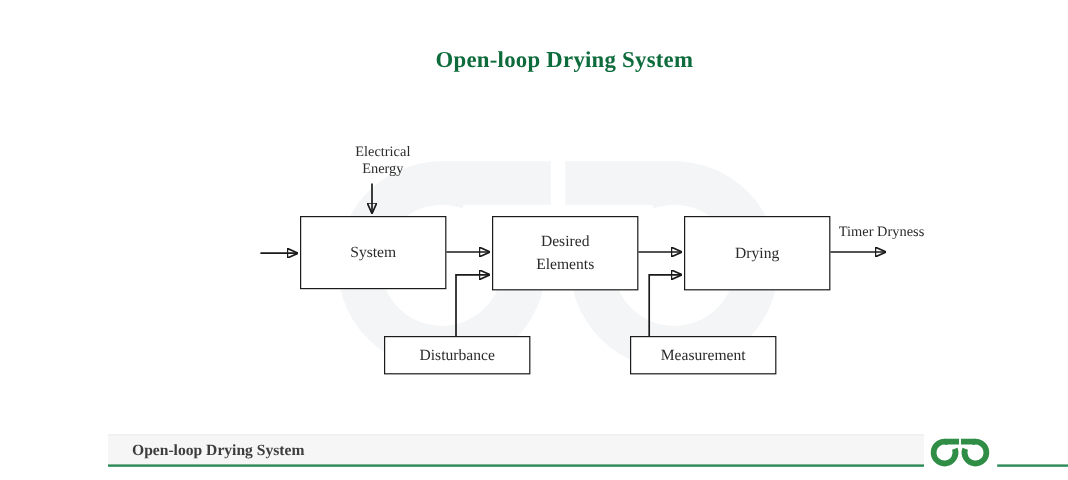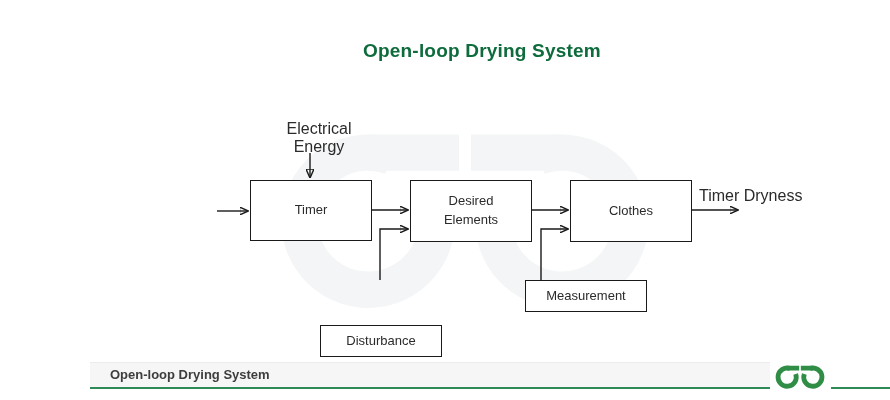--- a/index.html
+++ b/index.html
@@ -1,40 +1,40 @@
 <!DOCTYPE html>
 <html style="--title-green: #0e6b3c; --brand-green: #2f8d46; --line-green: #2e8b57; --watermark-gray: #f3f5f6; --ink: #1a1a1a;"><head>
 <meta charset="utf-8">
 <style>
   html,body{margin:0;padding:0;background:#fff;}
   .stage{
     position:relative;width:890px;height:400px;background:#ffffff;overflow:hidden;
-    font-family:Liberation Sans, sans-serif;color:#2b2b2b;
+    font-family:Liberation Serif, serif;color:#2b2b2b;
   }
   .page-title{
     position:absolute;left:363px;top:40px;margin:0;
     font-size:19px;font-weight:bold;color:var(--title-green,#0e6b3c);
     white-space:nowrap;letter-spacing:0.2px;
   }
   .watermark{
     position:absolute;left:263px;top:92px;width:404px;height:226px;
     color:var(--watermark-gray,#f3f5f6);pointer-events:none;
   }
   .box{
     position:absolute;border:1px solid #1a1a1a;background:#ffffff;
     display:flex;align-items:center;justify-content:center;text-align:center;
     font-size:13px;color:#2b2b2b;white-space:pre-line;line-height:1.45;
   }
   .box-timer{left:250px;top:180px;width:120px;height:59px;}
   .box-heating{left:410px;top:180px;width:120px;height:60px;}
   .box-clothes{left:570px;top:180px;width:120px;height:60px;}
-  .box-disturbance{left:320px;top:280px;width:120px;height:30px;margin-top:45px;}
+  .box-disturbance{left:320px;top:280px;width:120px;height:30px;}
   .box-measurement{left:481px;top:280px;width:120px;height:30px;margin-left:44px;}
   .flow-label{
-    position:absolute;font-size:16px;color:#2b2b2b;text-align:center;
+    position:absolute;font-size:12px;color:#2b2b2b;text-align:center;
     white-space:pre-line;line-height:1.15;
   }
   .lbl-desired{left:192px;top:180px;width:58px;}
   .lbl-electrical{left:282px;top:120px;width:74px;}
   .lbl-actual{left:699px;top:187px;width:92px;text-align:left;white-space:nowrap;}
   .arrows{position:absolute;left:0;top:0;width:890px;height:400px;pointer-events:none;}
   .arrows path{stroke:var(--ink,#1a1a1a);stroke-width:1.4;fill:none;}
   .footer-band{
     position:absolute;left:90px;top:362px;width:680px;height:26px;
     background:#f6f6f6;border-top:1px solid #ececec;
@@ -81,28 +81,28 @@
     <path d="M 217 211 L 248 211" marker-end="url(#ah)"></path>
     <path d="M 310 153 L 310 177.5" marker-end="url(#ah)"></path>
     <path d="M 371 210 L 408 210" marker-end="url(#ah)"></path>
     <path d="M 531 210 L 568 210" marker-end="url(#ah)"></path>
     <path d="M 691 210 L 738 210" marker-end="url(#ah)"></path>
     <path d="M 380 280 L 380 229 L 408 229" marker-end="url(#ah)"></path>
     <path d="M 541 280 L 541 229 L 568 229" marker-end="url(#ah)"></path>
   </svg>
 
   <div class="box box-timer">
-    <span>Timer</span>
+    <span>System</span>
   </div>
   <div class="box box-heating">
     <span>Desired
 Elements</span>
   </div>
   <div class="box box-clothes">
-    <span>Clothes</span>
+    <span>Drying</span>
   </div>
   <div class="box box-disturbance">
     <span>Disturbance</span>
   </div>
   <div class="box box-measurement">
     <span>Measurement</span>
   </div>
 
   <div class="flow-label lbl-electrical">Electrical
 Energy</div>

